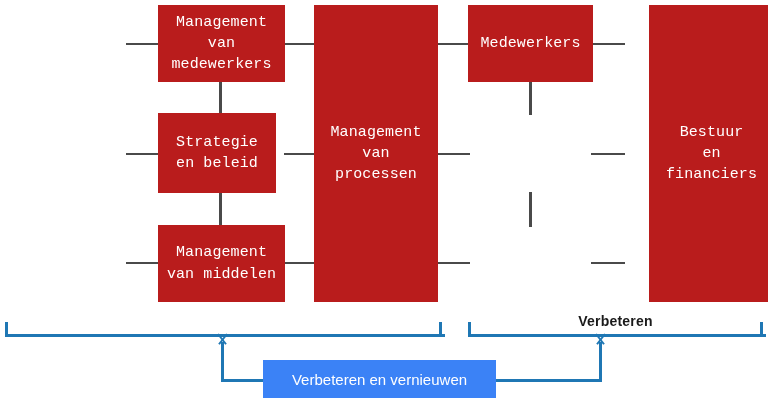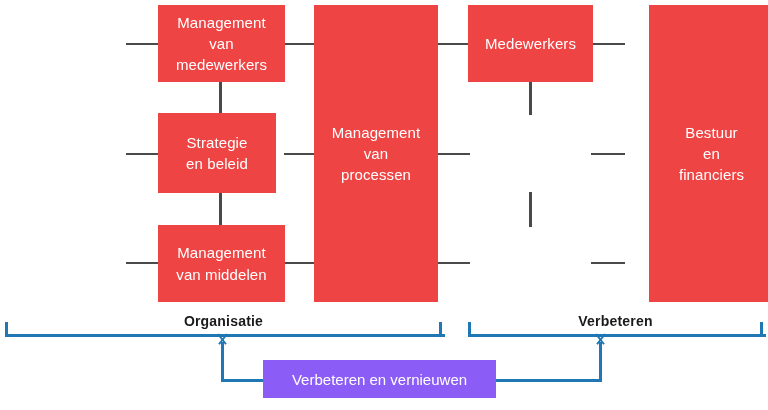--- a/index.html
+++ b/index.html
@@ -12,30 +12,31 @@
   }
   #diagram {
     position: relative;
     width: 768px;
     height: 410px;
     background: #ffffff;
     overflow: hidden;
   }
   .box {
     position: absolute;
-    background: #ef4444;
+    background: #b91c1c;
     color: #ffffff;
     display: flex;
     align-items: center;
     justify-content: center;
     text-align: center;
     font-size: 15px;
     line-height: 1.42;
     box-sizing: border-box;
     letter-spacing: 0.1px;
+    font-family: Liberation Mono, monospace;
   }
   .box.outlined {
     border: 2px solid #93D3AE;
   }
   .box .boxlabel {
     display: block;
     white-space: pre-line;
     padding: 0 4px;
   }
   .hconn {
@@ -91,21 +92,21 @@
     transform-origin: top center;
     transform: rotate(-38deg);
   }
   .arrowhead-open .sideR {
     right: 1px;
     transform-origin: top center;
     transform: rotate(38deg);
   }
   .bottombox {
     position: absolute;
-    background: #8b5cf6;
+    background: #3b82f6;
     color: #ffffff;
     display: flex;
     align-items: center;
     justify-content: center;
     font-size: 15px;
     box-sizing: border-box;
   }
 </style>
 </head>
 <body>
@@ -164,21 +165,20 @@
   </div>
 
 
 
   <div class="box" style="left:623px; top:5px; width:125px; height:297px;margin-left:26px;">
     <span class="boxlabel">Bestuur
 en
 financiers</span>
   </div>
 
-  <div class="grouplabel" style="left:5px; top:313px; width:437px;">Organisatie</div>
 
   <div class="grouplabel" style="left:468px; top:313px; width:295px;">Verbeteren</div>
 
   <div class="bracket" style="left:5px; top:322px; width:437px; height:12px; border-bottom:none; border-top:none;">
     <div style="position:absolute; left:-3px; bottom:-3px; width:440px; height:3px; background:#1F77B4;"></div>
   </div>
 
   <div class="bracket" style="left:468px; top:322px; width:295px; height:12px; border-bottom:none; border-top:none;">
     <div style="position:absolute; left:-3px; bottom:-3px; width:298px; height:3px; background:#1F77B4;"></div>
   </div>

